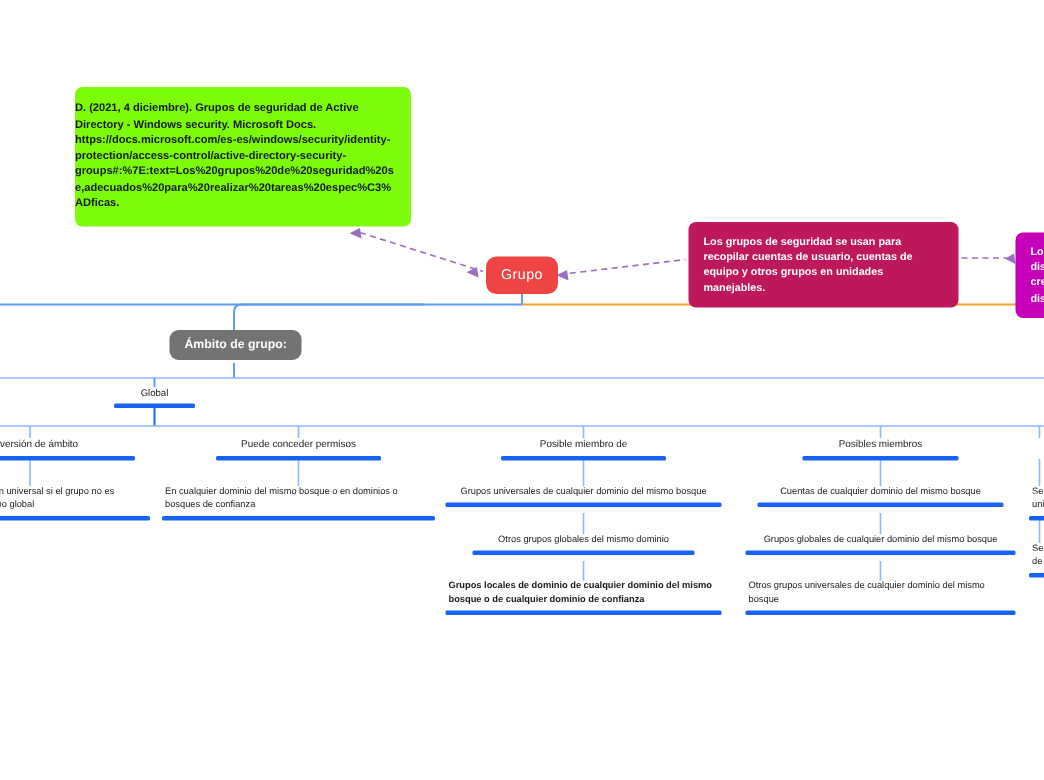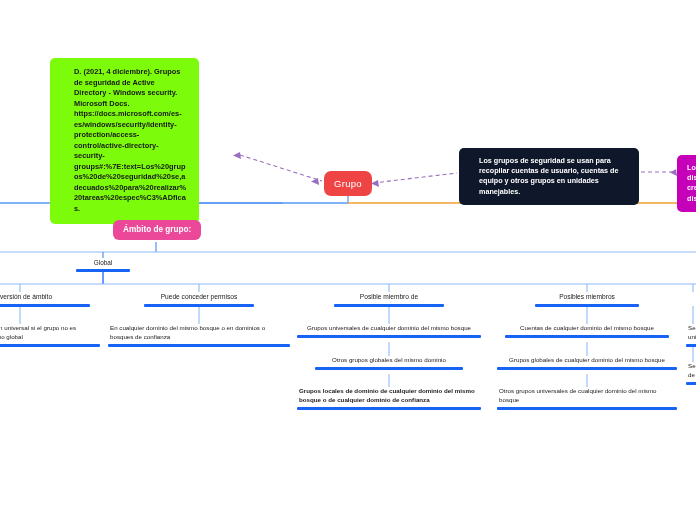--- a/index.html
+++ b/index.html
@@ -30,22 +30,22 @@
     pointer-events: none;
   }
   
   .node {
     position: absolute;
     box-sizing: border-box;
   }
   .citation-box {
     left: 50px;
     top: 58px;
-    width: 149px;
-    padding: 9px 10px 10px 24px;
+    width: 224px;
+    padding: 9px 10px 10px 0;
     background: #7cfc0a;
     border-radius: 5px;
     color: #18181a;
     font-size: 7.4px;
     font-weight: bold;
     line-height: 1.42;
     word-break: break-word;
   }
   .grupo-box {
     left: 324px;
@@ -58,22 +58,22 @@
     font-size: 9.5px;
     display: flex;
     align-items: center;
     justify-content: center;
     letter-spacing: .3px;
   }
   .note-blue {
     left: 459px;
     top: 148px;
     width: 180px;
-    padding: 8px 20px;
-    background: #0f172a;
+    padding: 8px 10px;
+    background: #be185d;
     border-radius: 5px;
     color: #ffffff;
     font-size: 7.2px;
     font-weight: bold;
     line-height: 1.42;
   }
   .note-magenta {
     left: 677px;
     top: 155px;
     width: 110px;
@@ -82,21 +82,21 @@
     border-radius: 5px;
     color: #ffffff;
     font-size: 7.2px;
     font-weight: bold;
     line-height: 1.42;
   }
   .ambito-box {
     left: 113px;
     top: 220px;
     padding: 5px 10px 6px 10px;
-    background: #ec4899;
+    background: #737373;
     border-radius: 6px;
     color: #ffffff;
     font-size: 8.2px;
     font-weight: bold;
     white-space: nowrap;
   }
   
   .leaf {
     position: absolute;
     box-sizing: border-box;

